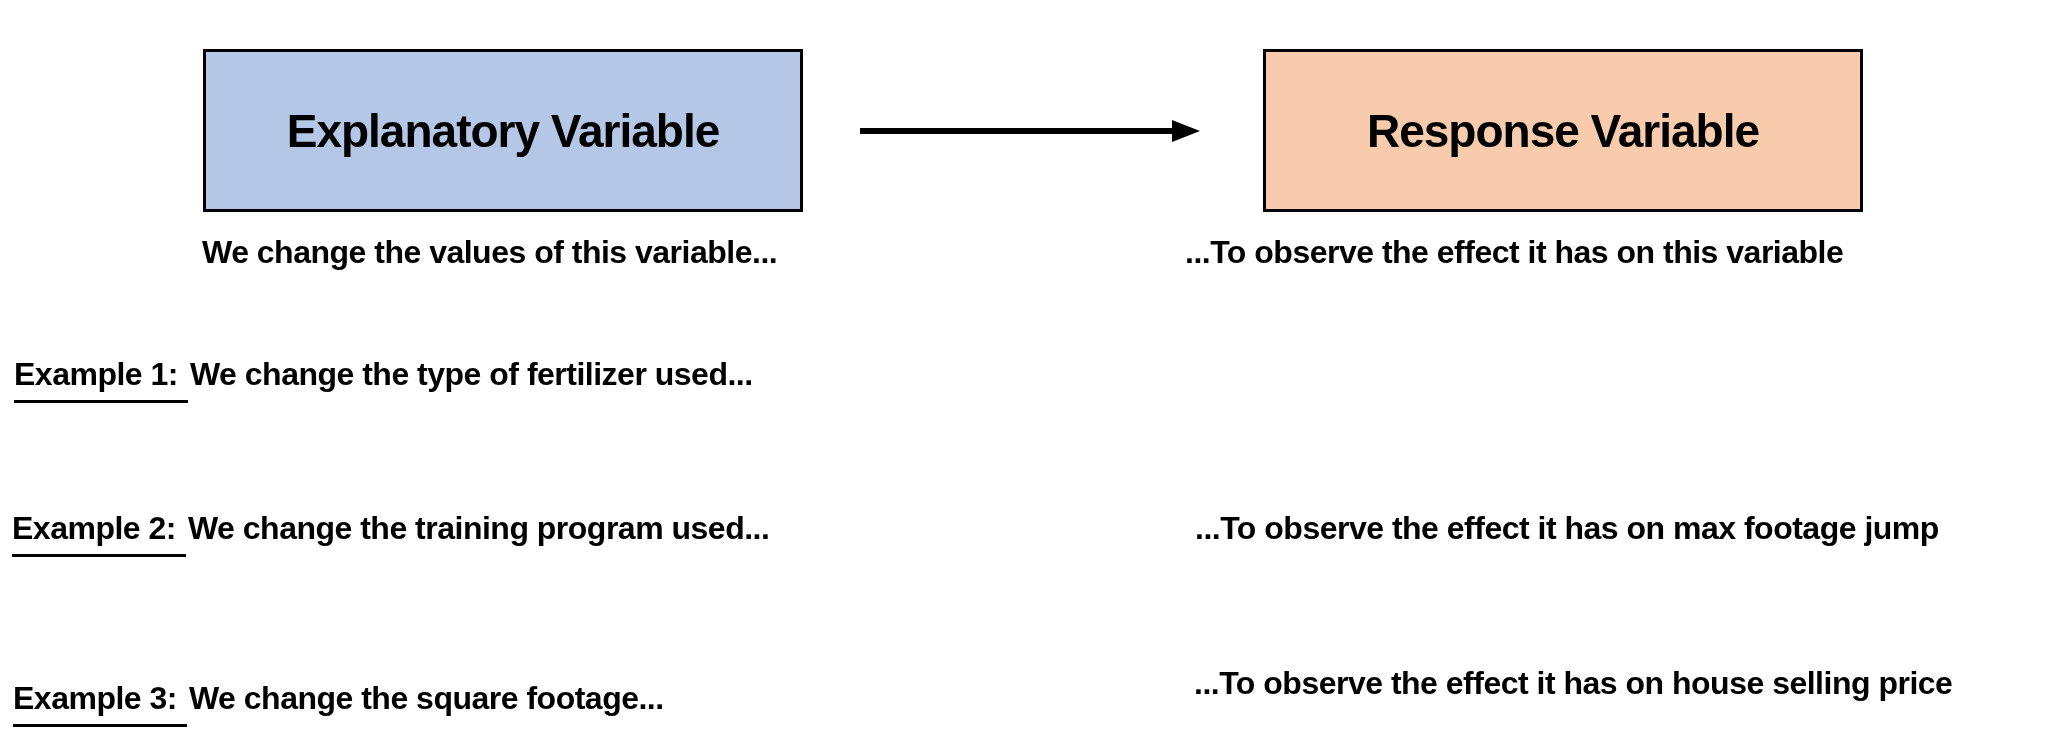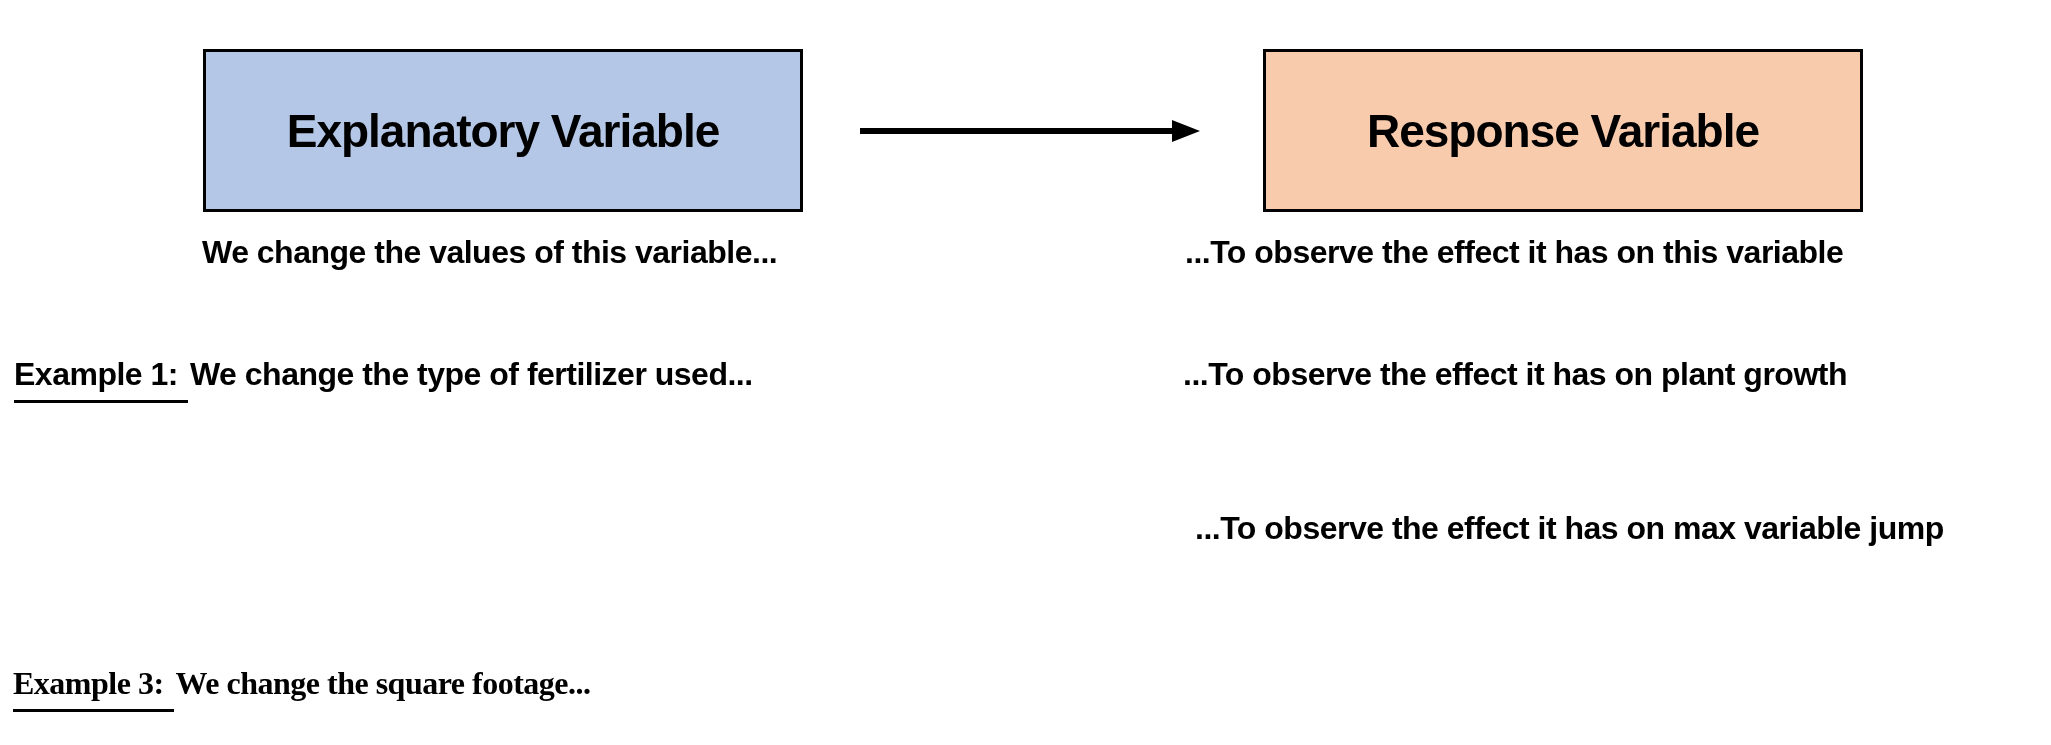--- a/index.html
+++ b/index.html
@@ -48,21 +48,21 @@
   .ex-label {
     border-bottom: 3px solid #000000;
     padding-bottom: 8px;
     padding-right: 10px;
   }
   .ex-rest { margin-left: 2px; text-align: center; }
   
   .pos-caption-left { left: 202px; top: 232px; }
   .pos-ex1-left { left: 14px;  top: 354px; }
   .pos-ex2-left { left: 12px;  top: 508px; }
-  .pos-ex3-left { left: 13px;  top: 663px; font-family: Liberation Serif, serif; }
+  .pos-ex3-left { left: 13px;  top: 678px; }
   
   .pos-caption-right { left: 1185px; top: 232px; }
   .pos-ex1-right { left: 1183px; top: 354px; }
   .pos-ex2-right { left: 1195px; top: 508px; }
   .pos-ex3-right { left: 1194px; top: 663px; }
 </style>
 </head>
 <body>
 
 <div class="canvas">
@@ -81,21 +81,24 @@
   <div class="var-box box-response" style="background: rgb(248, 203, 173);">
     <span class="box-label">Response Variable</span>
   </div>
 
   <div class="t-row pos-caption-right">...To observe the effect it has on this variable</div>
   <div class="t-row pos-caption-left">We change the values of this variable...</div>
 
   <div class="t-row pos-ex1-left">
     <span class="ex-label">Example 1:</span><span class="ex-rest">We change the type of fertilizer used...</span>
   </div>
-  <div class="t-row pos-ex1-right">...To observe the effect it has on plant growth</div>
 
-  <div class="t-row pos-ex2-right">...To observe the effect it has on max variable jump</div>
+  <div class="t-row pos-ex2-left">
+    <span class="ex-label">Example 2:</span><span class="ex-rest">We change the training program used...</span>
+  </div>
+  <div class="t-row pos-ex2-right">...To observe the effect it has on max footage jump</div>
 
   <div class="t-row pos-ex3-left">
     <span class="ex-label">Example 3:</span><span class="ex-rest">We change the square footage...</span>
   </div>
+  <div class="t-row pos-ex3-right">...To observe the effect it has on house selling price</div>
 
 </div>
 
 </body></html>

